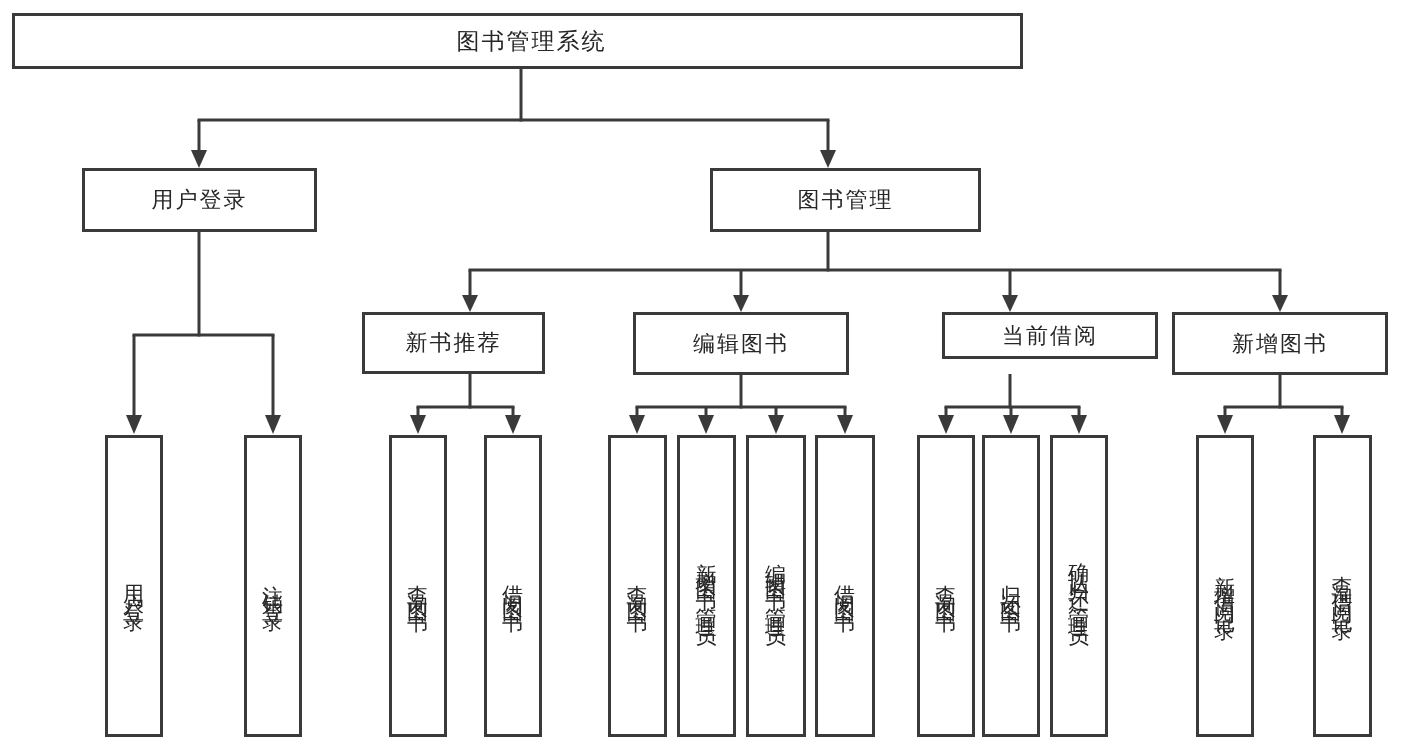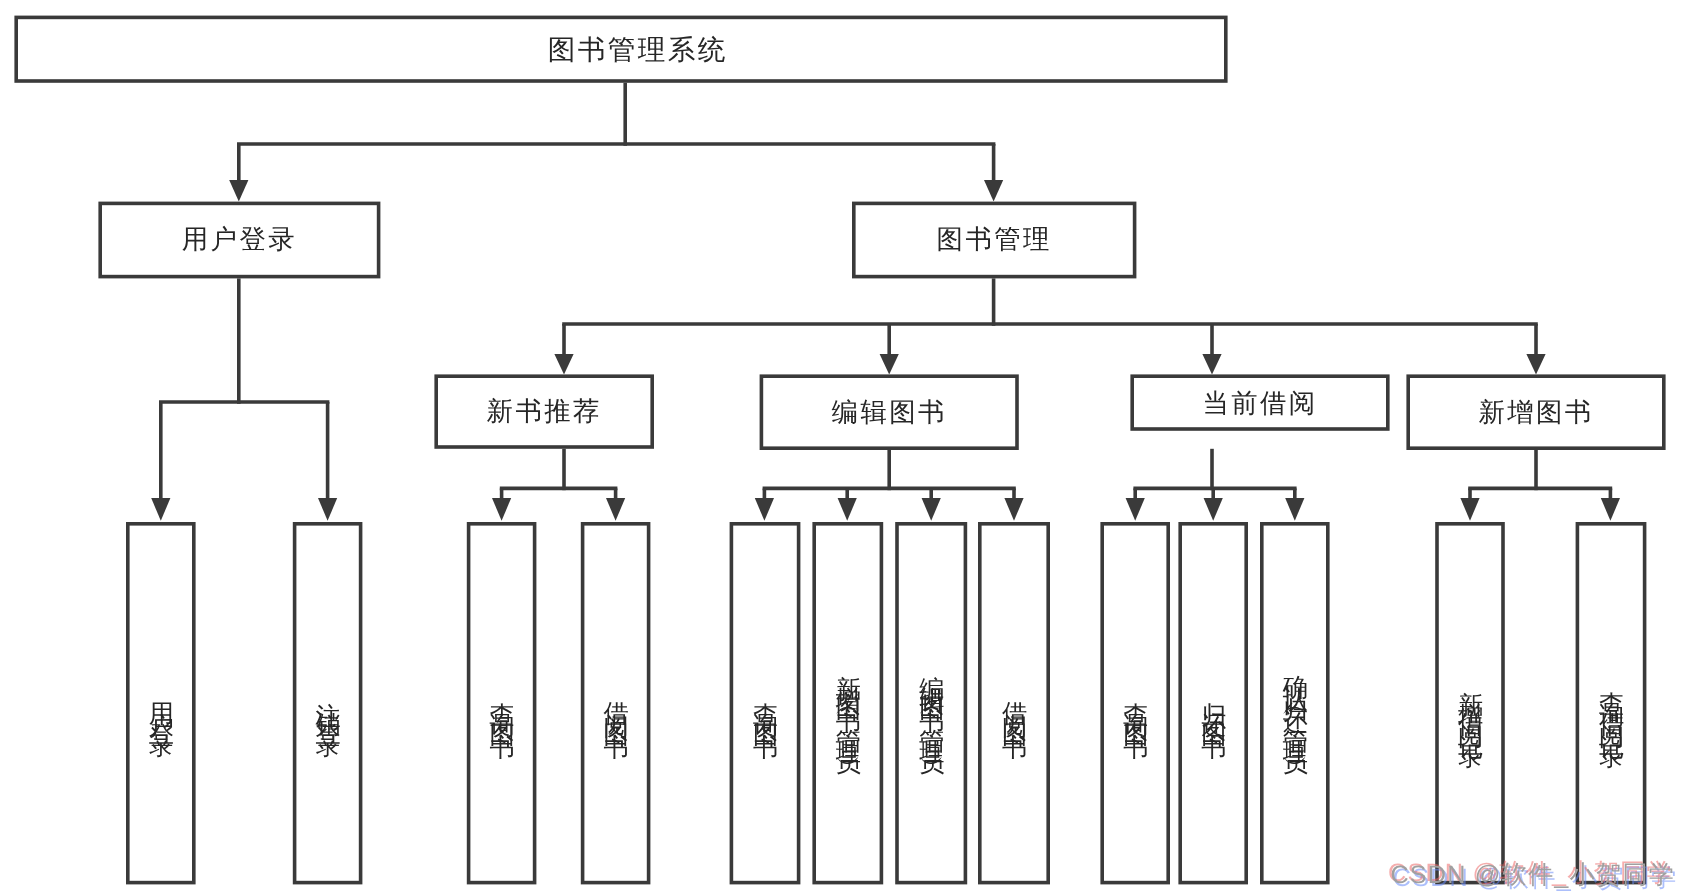--- a/index.html
+++ b/index.html
@@ -106,21 +106,21 @@
       <line x1="1225" y1="407" x2="1225" y2="418"></line>
       <polygon points="1217,415 1233,415 1225,434" stroke="none"></polygon>
       <line x1="1342" y1="407" x2="1342" y2="418"></line>
       <polygon points="1334,415 1350,415 1342,434" stroke="none"></polygon>
     </g>
   </svg>
 
   <div class="box hbox root" style="left:12px;top:13px;width:1011px;height:56px">图书管理系统</div>
 
   <div class="box hbox" style="left:82px;top:168px;width:235px;height:64px">用户登录</div>
-  <div class="box hbox" style="left:710px;top:168px;width:237px;height:64px">图书管理</div>
+  <div class="box hbox" style="left:710px;top:168px;width:271px;height:64px">图书管理</div>
 
   <div class="box hbox" style="left:362px;top:312px;width:183px;height:62px">新书推荐</div>
   <div class="box hbox" style="left:633px;top:312px;width:216px;height:63px">编辑图书</div>
   <div class="box hbox" style="left:942px;top:312px;width:216px;height:47px">当前借阅</div>
   <div class="box hbox" style="left:1172px;top:312px;width:216px;height:63px">新增图书</div>
 
   <div class="box leaf" style="left:105px;top:435px;width:58px;height:302px">用户登录</div>
   <div class="box leaf" style="left:244px;top:435px;width:58px;height:302px">注销登录</div>
 
   <div class="box leaf" style="left:389px;top:435px;width:58px;height:302px">查询图书</div>
@@ -131,15 +131,14 @@
   <div class="box leaf" style="left:746px;top:435px;width:60px;height:302px">编辑图书（管理员）</div>
   <div class="box leaf" style="left:815px;top:435px;width:60px;height:302px">借阅图书</div>
 
   <div class="box leaf" style="left:917px;top:435px;width:58px;height:302px">查询图书</div>
   <div class="box leaf" style="left:982px;top:435px;width:58px;height:302px">归还图书</div>
   <div class="box leaf" style="left:1050px;top:435px;width:58px;height:302px">确认归还（管理员）</div>
 
   <div class="box leaf" style="left:1196px;top:435px;width:58px;height:302px">新增借阅记录</div>
   <div class="box leaf" style="left:1313px;top:435px;width:59px;height:302px">查询借阅记录</div>
 
-  <div class="watermark">CSDN @软件_小贺同学</div>
 
 </div>
 
 </body></html>

